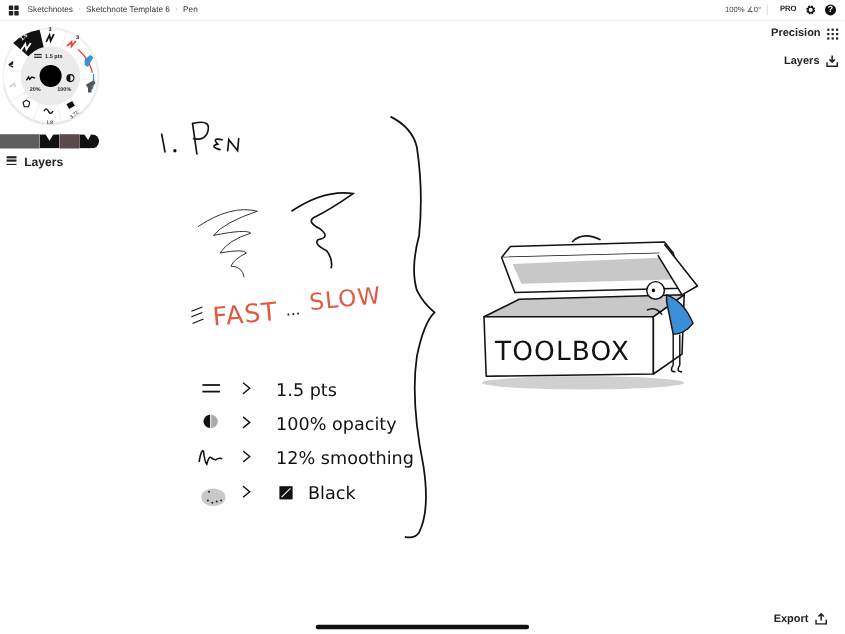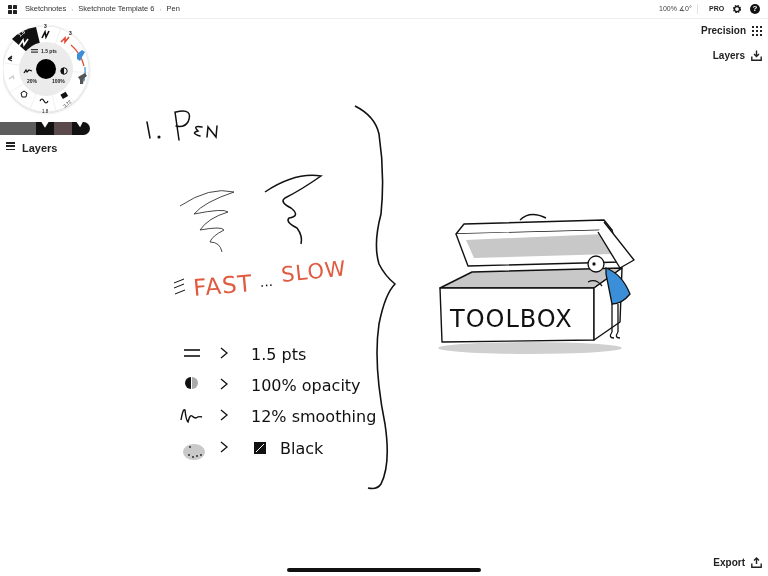--- a/index.html
+++ b/index.html
@@ -10,21 +10,21 @@
   .crumbs{position:absolute;left:25px;top:4px;font-size:7.5px;color:#333;display:flex;align-items:center;text-align:center;}
   .crumbs .sep{color:#bbb;margin:0 5px;font-size:6px;}
   .status{position:absolute;left:659px;top:5px;font-size:7px;color:#444;}
   .vsep{position:absolute;left:697px;top:4px;width:1px;height:10px;background:#e2e2e2;}
   .pro{position:absolute;left:709px;top:5px;font-size:7px;font-weight:bold;color:#222;}
   .gear{position:absolute;left:732px;top:4px;width:10px;height:10px;}
   .help{position:absolute;left:750px;top:4px;width:10px;height:10px;border-radius:50%;background:#111;color:#fff;font-size:8px;font-weight:bold;text-align:center;line-height:10px;}
   .side-btn{position:absolute;display:flex;align-items:center;gap:6px;font-size:10px;font-weight:bold;color:#222;}
   .precision{right:6px;top:25px;}
   .import{right:6px;top:50px;}
-  .export{right:6px;top:557px;}
+  .export{right:16px;top:557px;}
   .dots9{display:grid;grid-template-columns:repeat(3,2px);grid-gap:2px;}
   .dots9 span{width:2px;height:2px;background:#222;display:block;}
   .wheel{position:absolute;left:3px;top:21px;width:88px;height:95px;}
   .palette{position:absolute;left:0;top:122px;width:94px;height:13px;display:flex;}
   .palette div{height:13px;}
   .layers{position:absolute;left:6px;top:142px;display:flex;gap:7px;font-size:11px;font-weight:bold;color:#222;}
   .hamb{width:9px;height:8px;display:flex;flex-direction:column;justify-content:space-between;}
   .hamb span{height:1.5px;background:#222;display:block;}
   .canvas{position:absolute;left:0;top:0;width:768px;height:576px;pointer-events:none;}
   .hw{font-family:"DejaVu Sans",sans-serif;fill:#111;}

